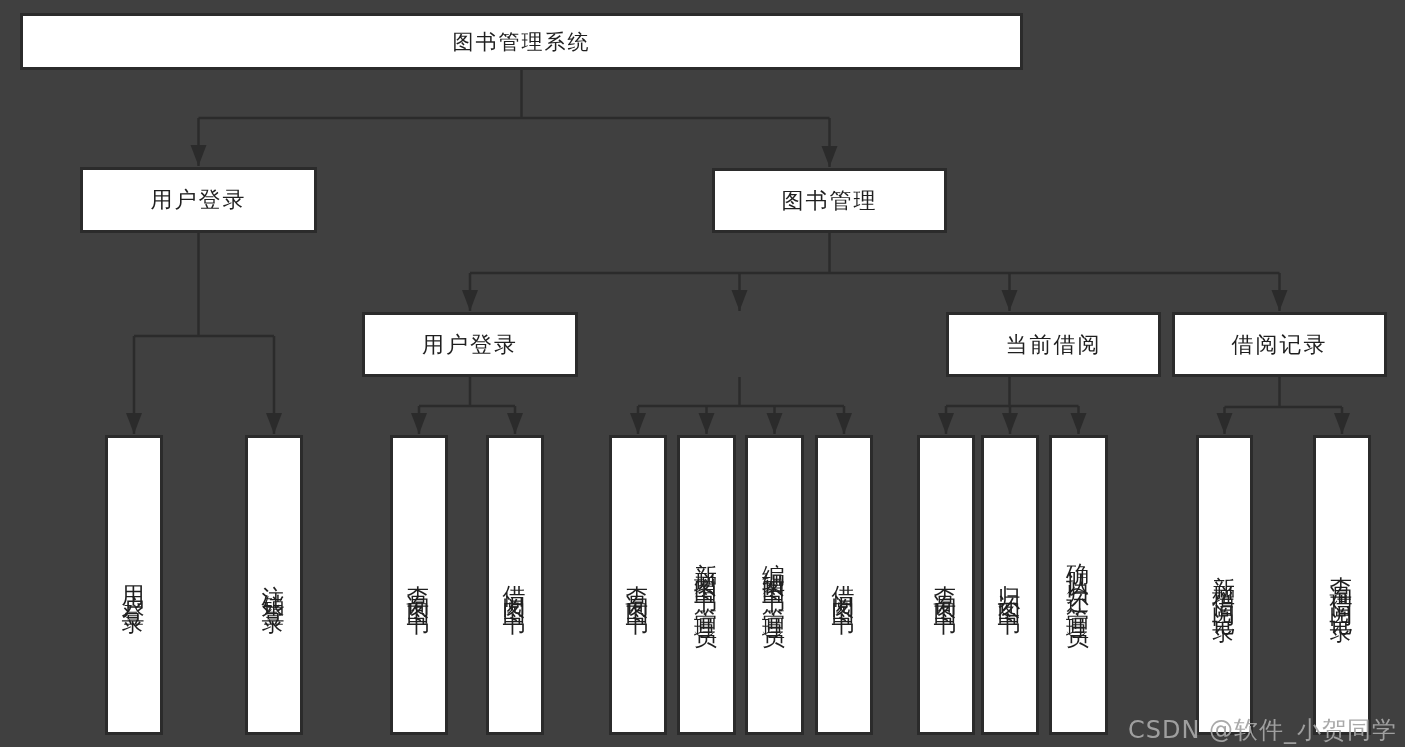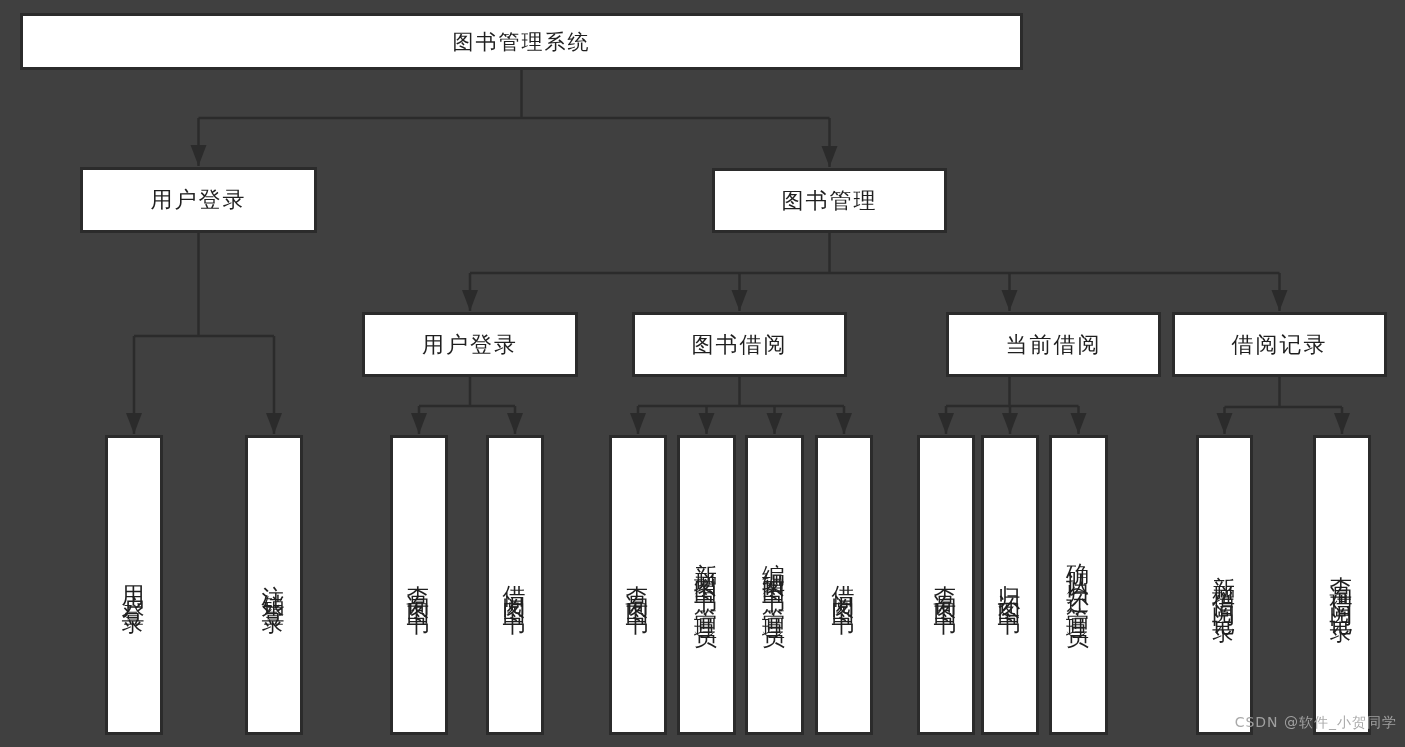--- a/index.html
+++ b/index.html
@@ -55,21 +55,21 @@
   .n-g3d { left: 815px;  width: 58px; }
   .n-g4a { left: 917px;  width: 58px; }
   .n-g4b { left: 981px;  width: 58px; }
   .n-g4c { left: 1049px; width: 59px; }
   .n-g5a { left: 1196px; width: 57px; }
   .n-g5b { left: 1313px; width: 58px; }
   .watermark {
     position: absolute;
     right: 8px;
     top: 714px;
-    font-size: 14px;
+    font-size: 24px;
     color: rgba(164, 164, 164, 0.95);
     letter-spacing: 1px;
     z-index: 5;
     margin-left: 32px;
   }
 </style>
 </head>
 <body>
 
 <div class="stage">
@@ -111,21 +111,20 @@
       <path d="M1342 407 V434" marker-end="url(#arw)"></path>
     </g>
   </svg>
 
   <div class="box n-root">图书管理系统</div>
 
   <div class="box n-l2a">用户登录</div>
   <div class="box n-l2b">图书管理</div>
 
   <div class="box n-l3a">用户登录</div>
-  <div class="box n-l3b">图书借阅</div>
   <div class="box n-l3c">当前借阅</div>
   <div class="box n-l3d">借阅记录</div>
 
   <div class="box vert leaf n-g1a">用户登录</div>
   <div class="box vert leaf n-g1b">注销登录</div>
 
   <div class="box vert leaf n-g2a">查询图书</div>
   <div class="box vert leaf n-g2b">借阅图书</div>
 
   <div class="box vert leaf n-g3a">查询图书</div>

